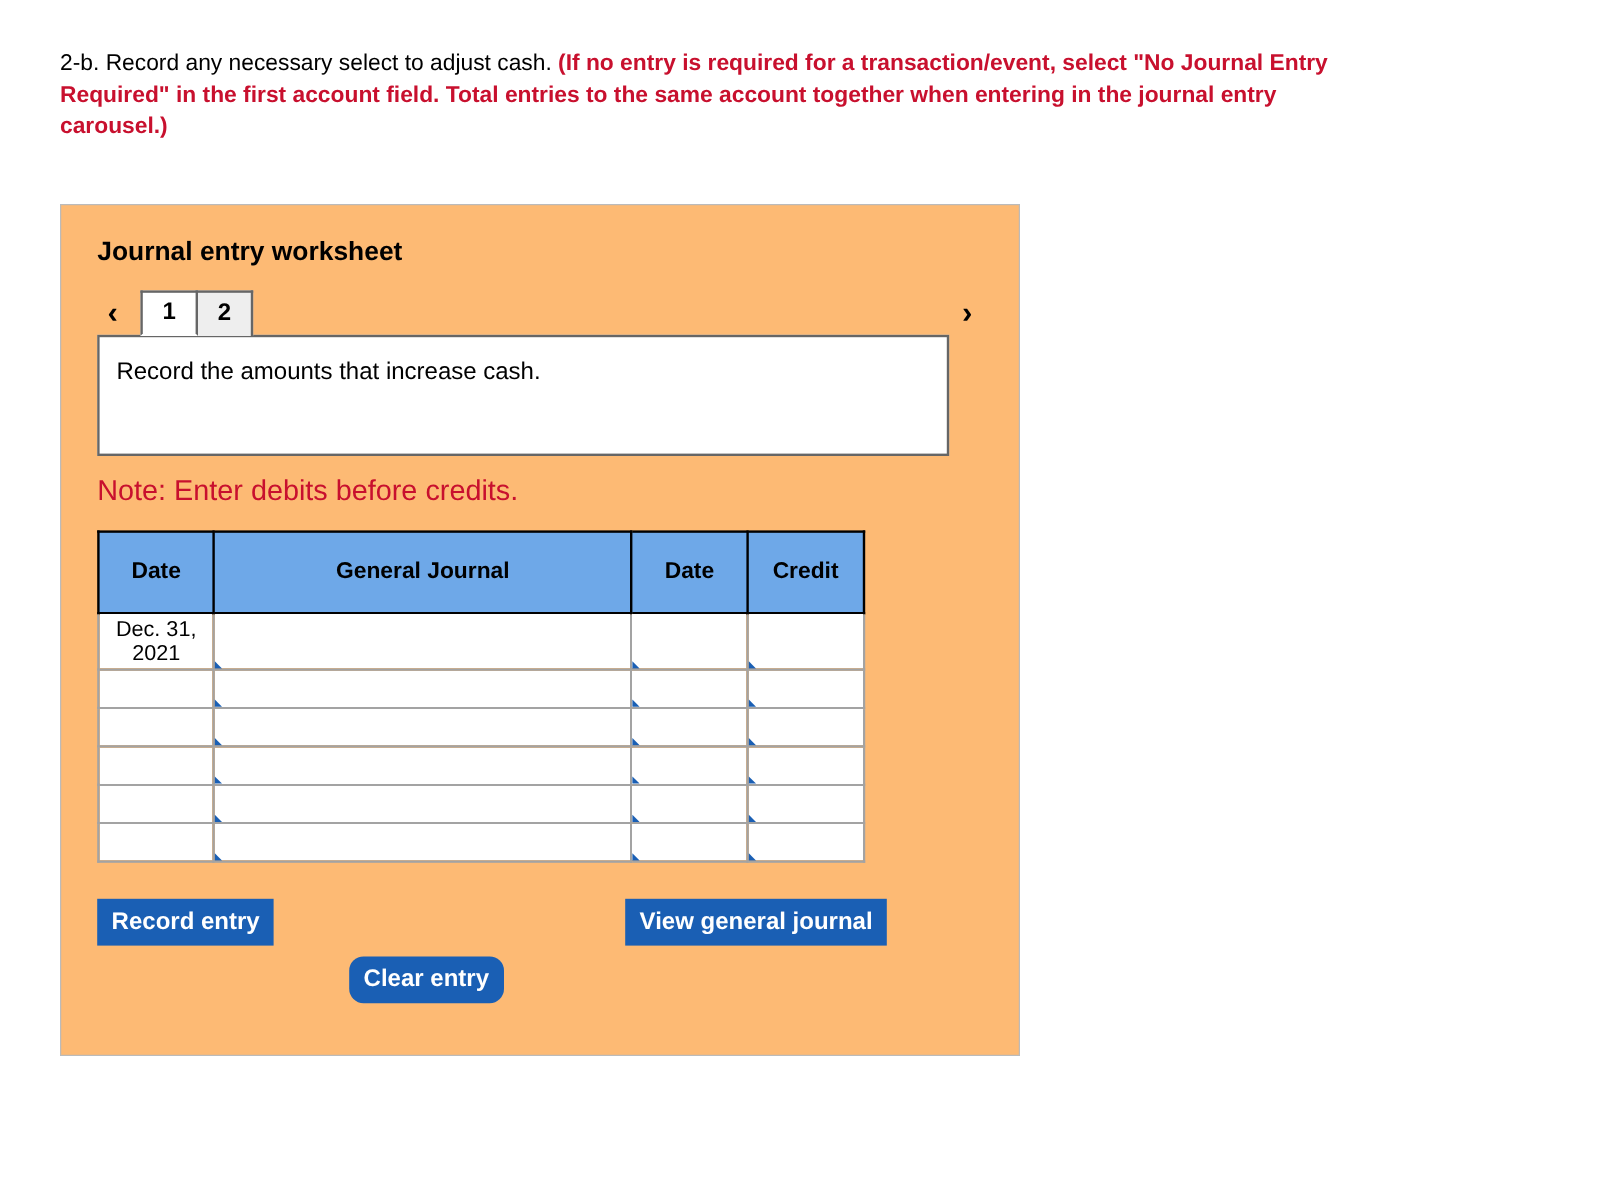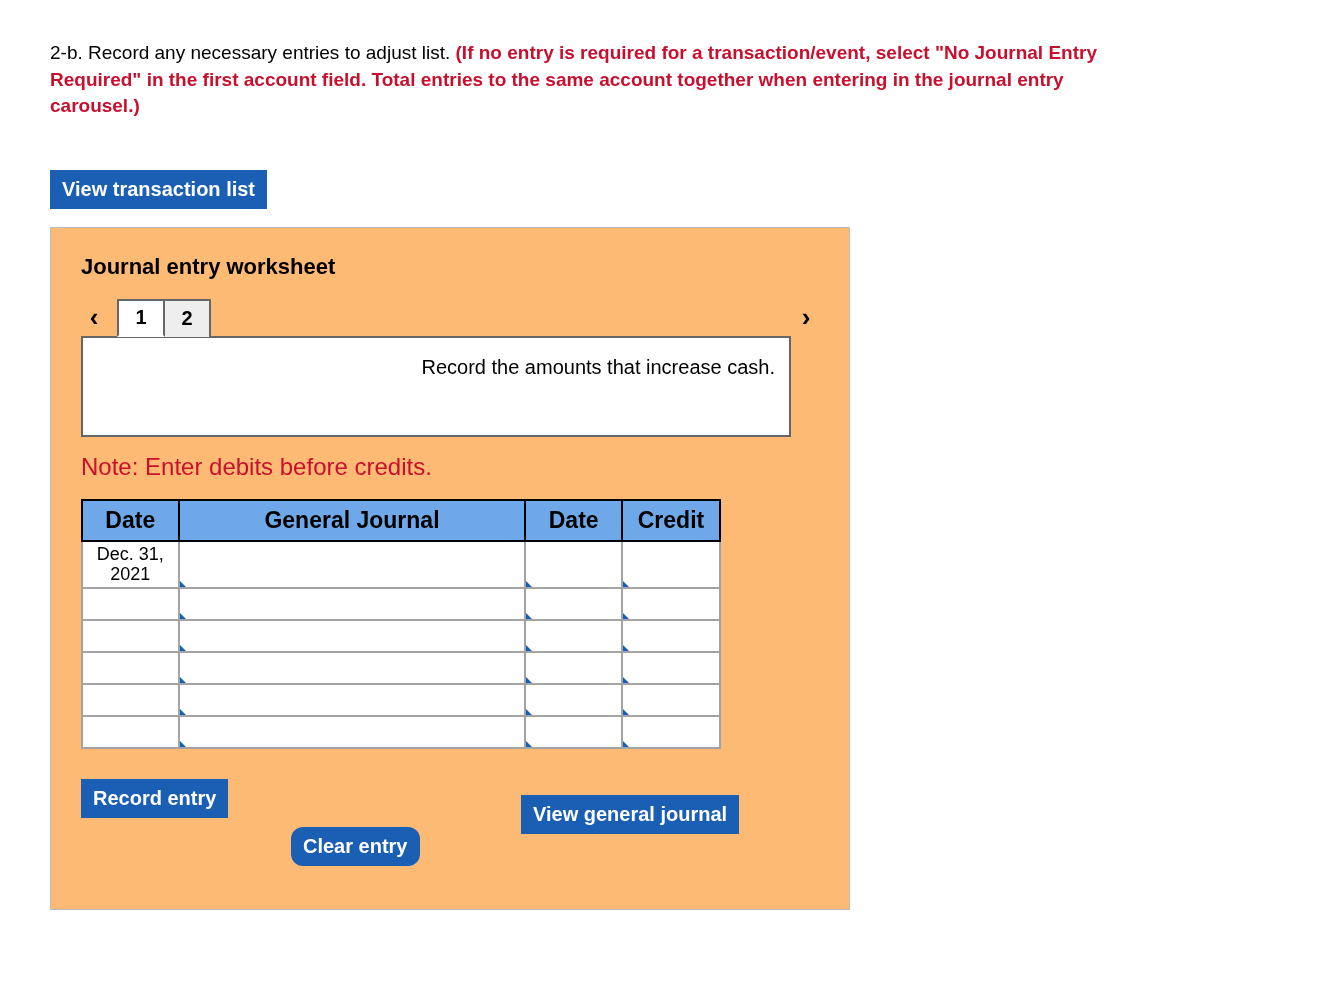--- a/index.html
+++ b/index.html
@@ -91,37 +91,36 @@
   }
   .tab + .tab { margin-left: -2px; }
   .prompt-box {
     background: #fff;
     border: 2px solid #666;
     margin-top: -2px;
     padding: 18px 14px 56px 14px;
     font-size: 20px;
     width: 710px;
     box-sizing: border-box;
-    text-align: right;
   }
   .note {
     color: #c8102e;
     font-size: 24px;
     margin: 16px 0 18px 0;
   }
   .journal-table {
     border-collapse: collapse;
     width: 640px;
   }
   .journal-table th {
     background: #6ea8e8;
     border: 2px solid #000;
     font-weight: bold;
-    font-size: 23px;
-    padding: 6px 4px;
+    font-size: 19px;
+    padding: 22px 4px;
     text-align: center;
   }
   .journal-table td {
     border: 2px solid #a3a3a3;
     height: 26px;
     background: #fff;
     position: relative;
     font-size: 18px;
     text-align: center;
     padding: 2px 4px;
@@ -141,36 +140,35 @@
     bottom: 0;
     border-left: 6px solid #1a5fb4;
     border-top: 6px solid transparent;
   }
   .action-row {
     margin-top: 30px;
     position: relative;
     height: 90px;
   }
   .action-row .left-btn { position: absolute; left: 0; top: 0; }
-  .action-row .right-btn { position: absolute; left: 440px; top: 16px; }
+  .action-row .right-btn { position: absolute; left: 440px; top: 0; }
   .action-row .mid-btn { position: absolute; left: 210px; top: 48px; border-radius: 12px; }
   
   .vtl-wrap {
     position: relative;
   }
 </style>
 </head>
 <body>
 
 <div class="instruction">
-  <span class="prefix">2-b.</span><span> Record any necessary entries to adjust list. </span><span class="red">(If no entry is required for a transaction/event, select "No Journal Entry Required" in the first account field. Total entries to the same account together when entering in the journal entry carousel.)</span>
+  <span class="prefix">2-b.</span><span> Record any necessary select to adjust cash. </span><span class="red">(If no entry is required for a transaction/event, select "No Journal Entry Required" in the first account field. Total entries to the same account together when entering in the journal entry carousel.)</span>
 </div>
 
 <div class="vtl-wrap">
-  <button class="btn">View transaction list</button>
 
   <div class="worksheet-panel">
     <div class="ws-title">Journal entry worksheet</div>
 
     <div class="carousel-row">
       <span class="chevron">‹</span>
       <div class="tab-strip">
         <div class="tab active">1</div>
         <div class="tab">2</div>
       </div>

